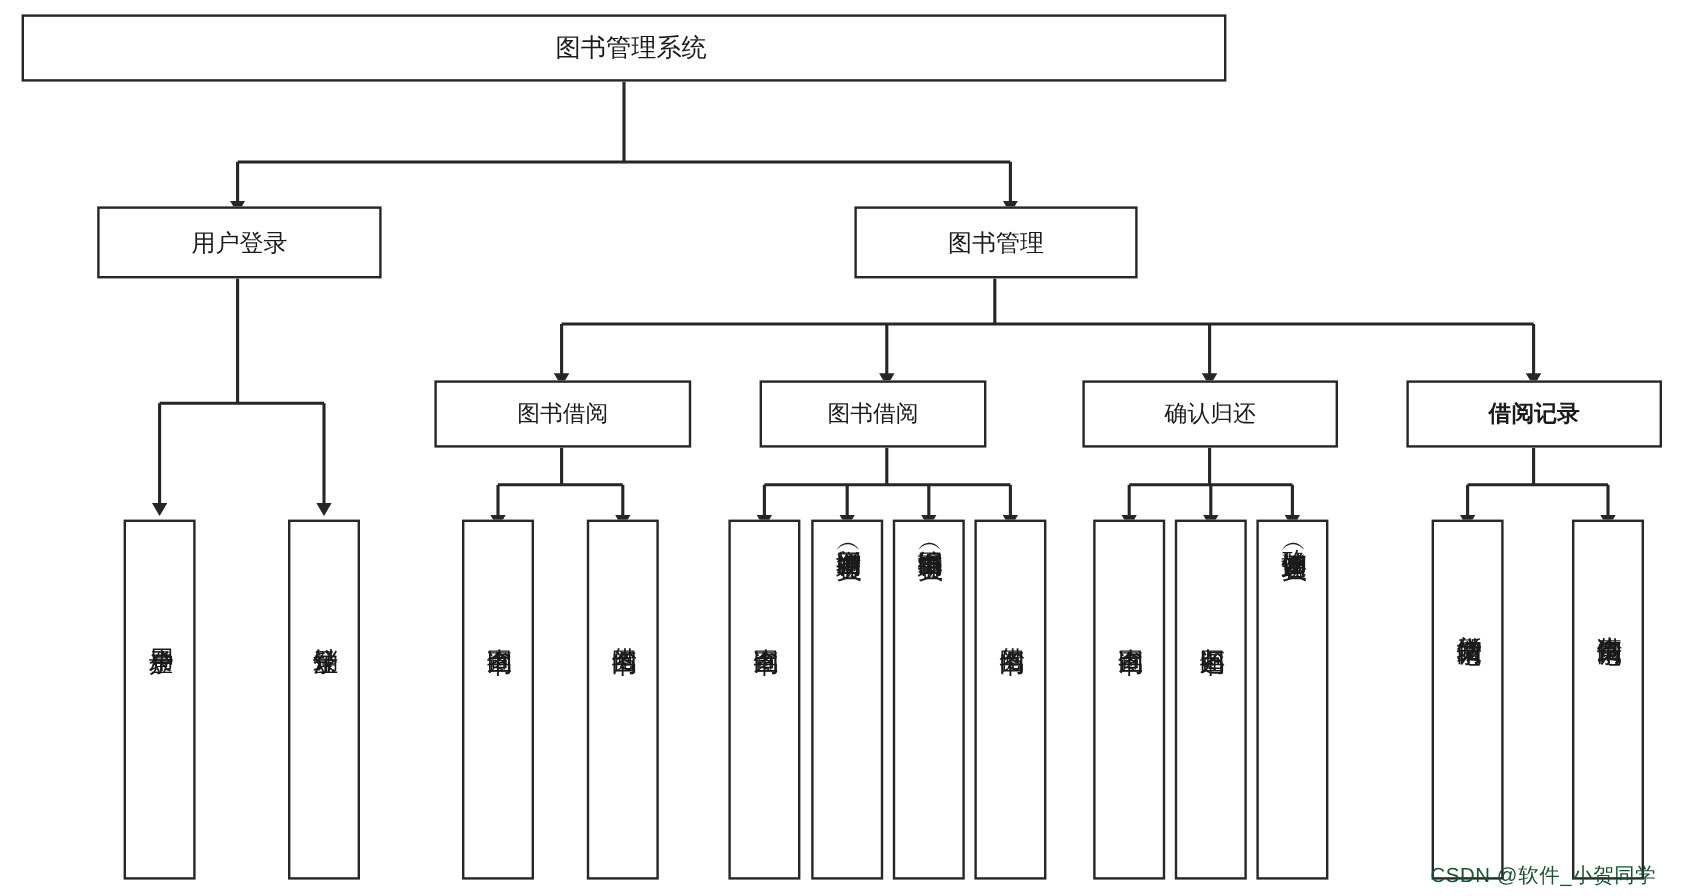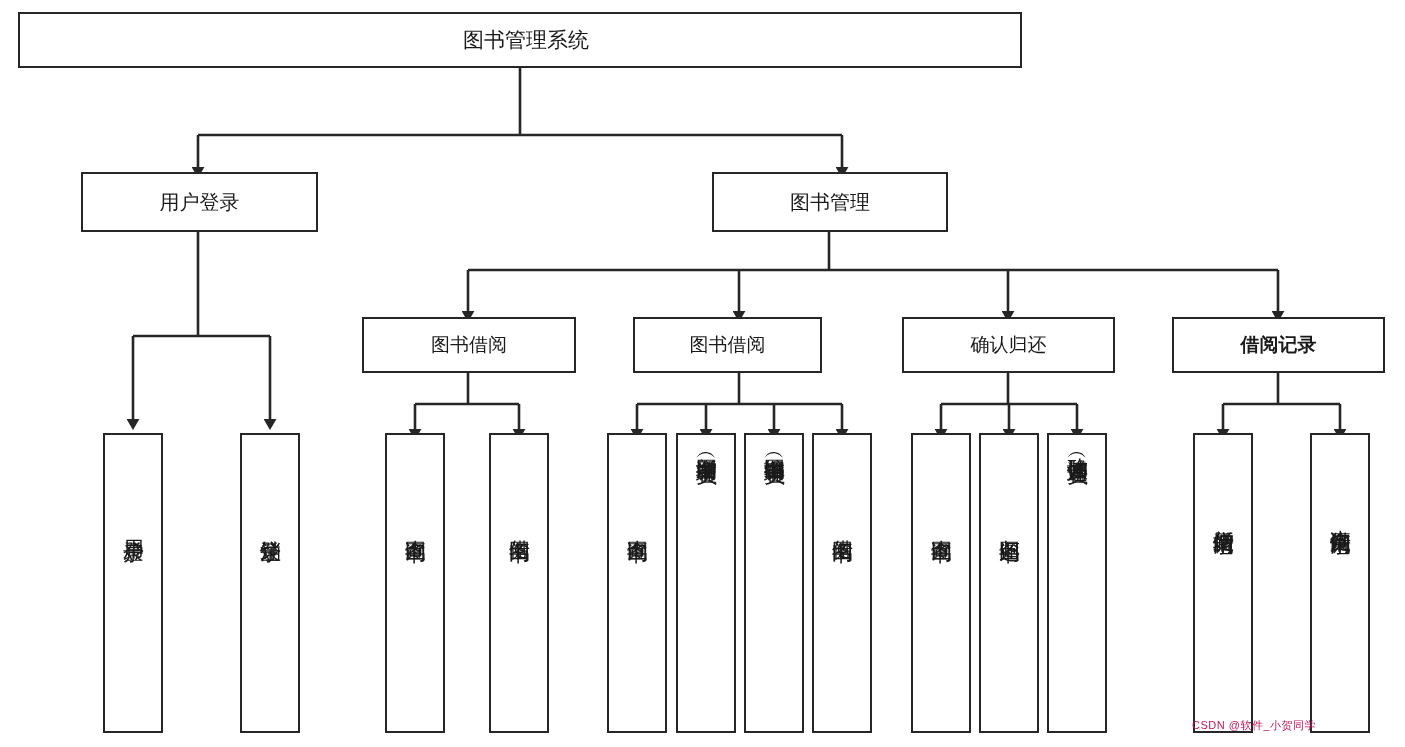--- a/index.html
+++ b/index.html
@@ -63,22 +63,22 @@
     padding-top: 0;
   }
   .leaf.mid .vtext {
     margin-top: 72px;
   }
   .leaf.low .vtext {
     margin-top: 82px;
   }
   .watermark {
     position: absolute;
-    color: #be185d;
-    font-size: 11px;
+    color: #14532d;
+    font-size: 17px;
     white-space: nowrap;
     letter-spacing: 0.5px;
   }
 </style>
 </head>
 <body>
 
 <div id="canvas">
 
   <svg id="edges" viewBox="0 0 1405 747" xmlns="http://www.w3.org/2000/svg">

